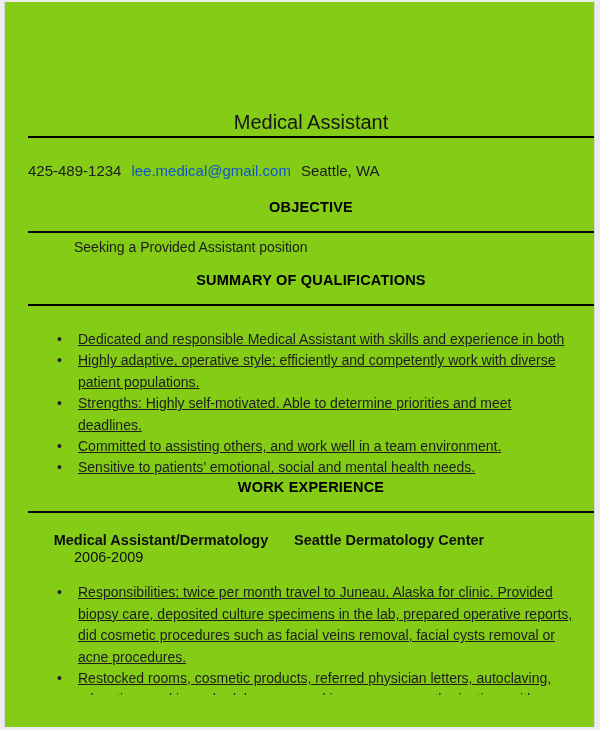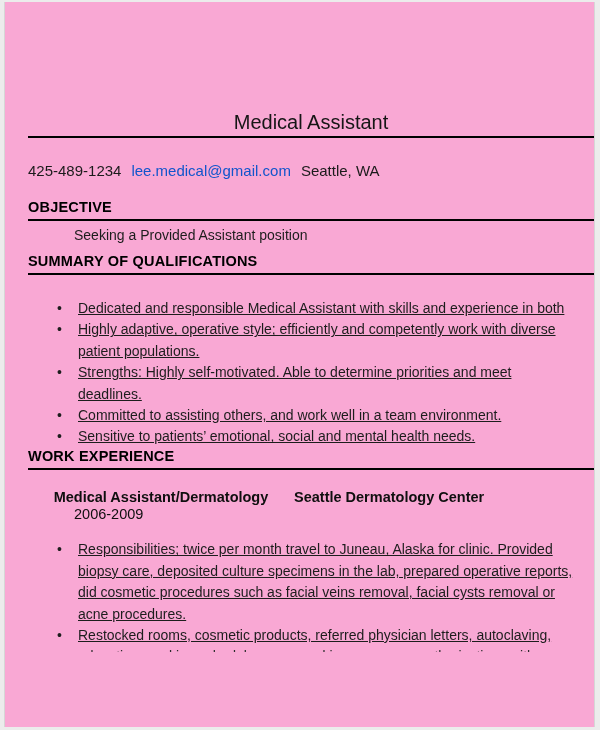--- a/index.html
+++ b/index.html
@@ -7,21 +7,21 @@
     width:600px; height:730px;
     background:#ececec;
     position:relative;
     font-family:"Liberation Sans", sans-serif;
     color:#1d1d1d;
     overflow:hidden;
   }
   .page {
     position:absolute; top:2px; left:4px;
     width:591px; height:725px;
-    background:#f9a8d4;
+    background:#84cc16;
     border-left:1px solid #d6d6d6;
     border-right:1px solid #d6d6d6;
     box-sizing:border-box;
     overflow:hidden;
   }
   .content {
     position:absolute; top:0; left:23px; right:0;
   }
   .title-block {
     margin-top:107px;
@@ -44,23 +44,24 @@
   }
   .email-link { color:#1155CC; text-decoration:none; cursor:pointer; }
   .section-heading {
     margin-top:20px;
     font-weight:bold;
     font-size:14.5px;
     line-height:17px;
     letter-spacing:0.2px;
     color:#000;
     border-bottom:2px solid #000;
-    padding-bottom:3px;
+    padding-bottom:15px;
+    text-align:center;
   }
-  .section-heading.tight { margin-top:7px; }
+  .section-heading.tight { margin-top:14px; }
   .section-heading.after-list { margin-top:0; }
   .objective-body {
     margin-top:4px;
     padding-left:46px;
     font-size:14px;
     line-height:21px;
   }
   ul.bullets {
     margin:23px 0 0 0;
     padding:0;

